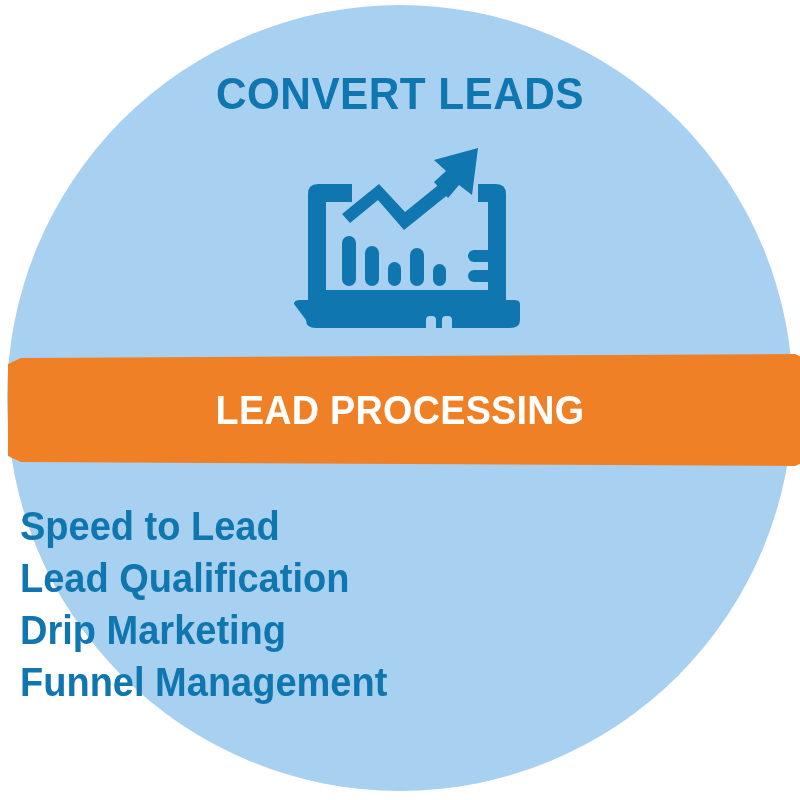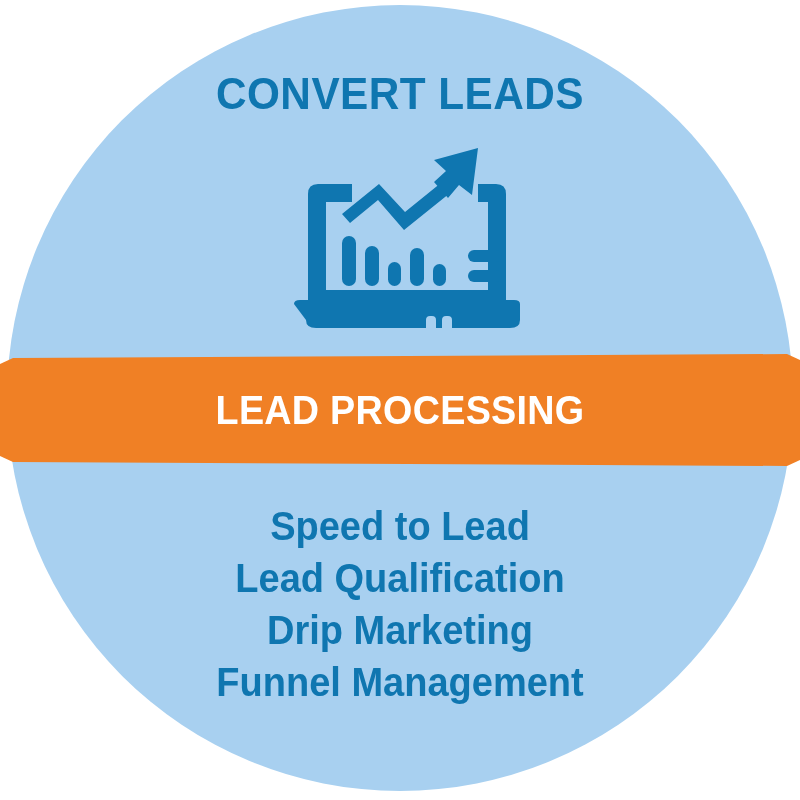--- a/index.html
+++ b/index.html
@@ -60,20 +60,21 @@
   }
   .icon-wrap svg { display: block; }
 
   
   .ribbon {
     position: absolute;
     left: 0;
     top: 354px;
     width: 684px;
     height: 112px;
+    padding-left: 8px;
   }
   .ribbon svg { display: block; }
   .ribbon-label {
     position: absolute;
     left: 0;
     top: 0;
     width: 800px;
     height: 112px;
     display: flex;
     align-items: center;
@@ -85,21 +86,21 @@
     transform: scaleX(0.92);
     white-space: nowrap;
   }
 
   
   .services {
     position: absolute;
     left: 0;
     top: 500px;
     width: 800px;
-    text-align: center;
+    text-align: left;
   }
   .service-line {
     color: #0f76b0;
     font-size: 40px;
     font-weight: bold;
     line-height: 52px;
     letter-spacing: 0px;
     transform: scaleX(0.95);
     white-space: nowrap;
   }

